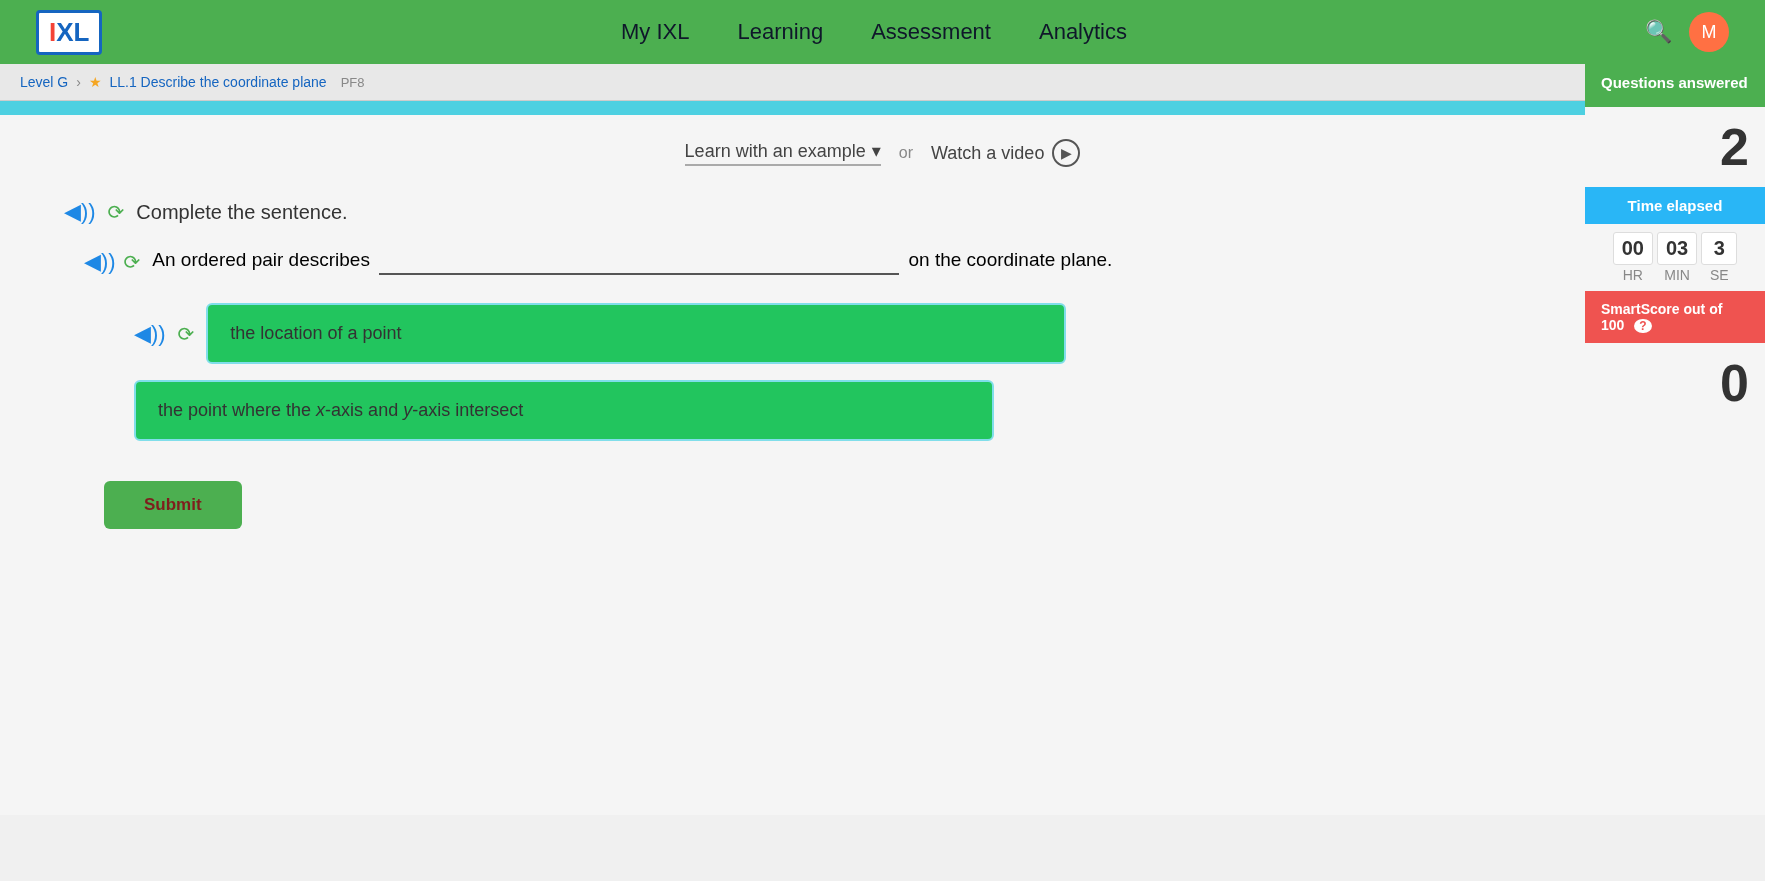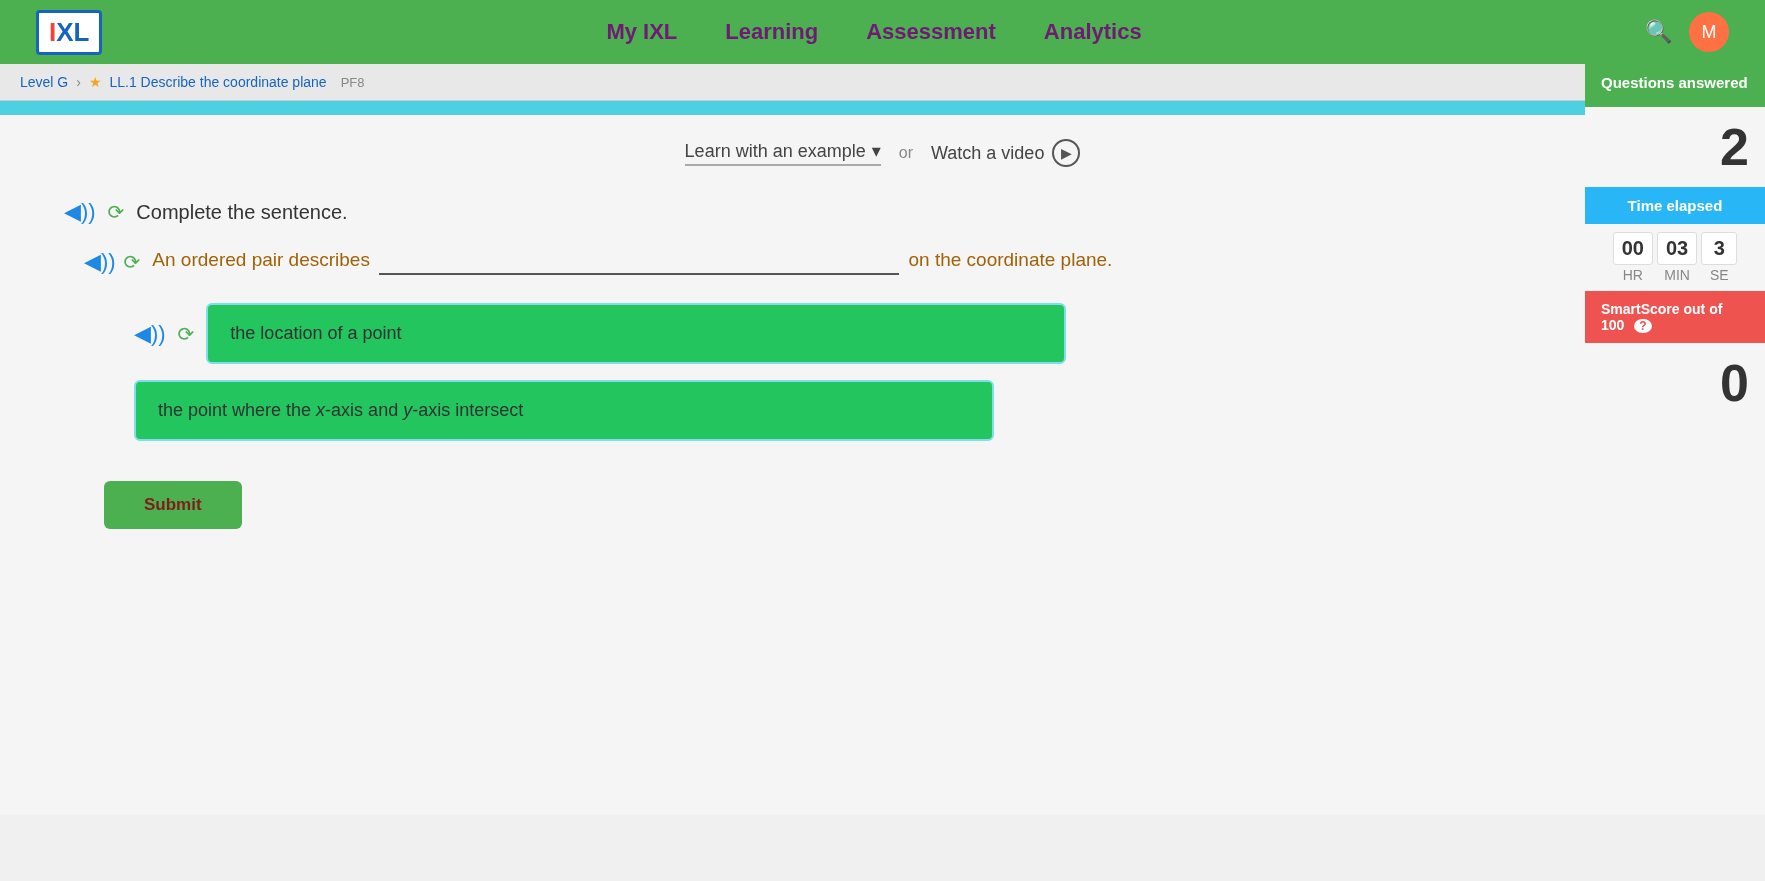--- a/index.html
+++ b/index.html
@@ -24,23 +24,23 @@
       border: 3px solid #1565c0;
     }
     .nav-logo span { color: #f44336; }
     .nav-links {
       display: flex;
       gap: 48px;
       flex: 1;
       justify-content: center;
     }
     .nav-link {
-      color: #701a75;
+      color: #0f172a;
       font-size: 22px;
-      font-weight: 700;
+      font-weight: 400;
       text-decoration: none;
       cursor: pointer;
     }
     .nav-right {
       display: flex;
       align-items: center;
       gap: 16px;
     }
     .nav-search-icon {
       color: #fff;
@@ -167,21 +167,21 @@
       padding-left: 20px;
     }
     .sentence-icons {
       display: flex;
       gap: 8px;
       align-items: center;
       padding-top: 4px;
     }
     .sentence-text {
       font-size: 19px;
-      color: #a16207;
+      color: #000000;
       line-height: 1.6;
     }
     .blank-line {
       display: inline-block;
       width: 520px;
       border-bottom: 2px solid #555;
       vertical-align: bottom;
       margin: 0 4px;
     }
 

